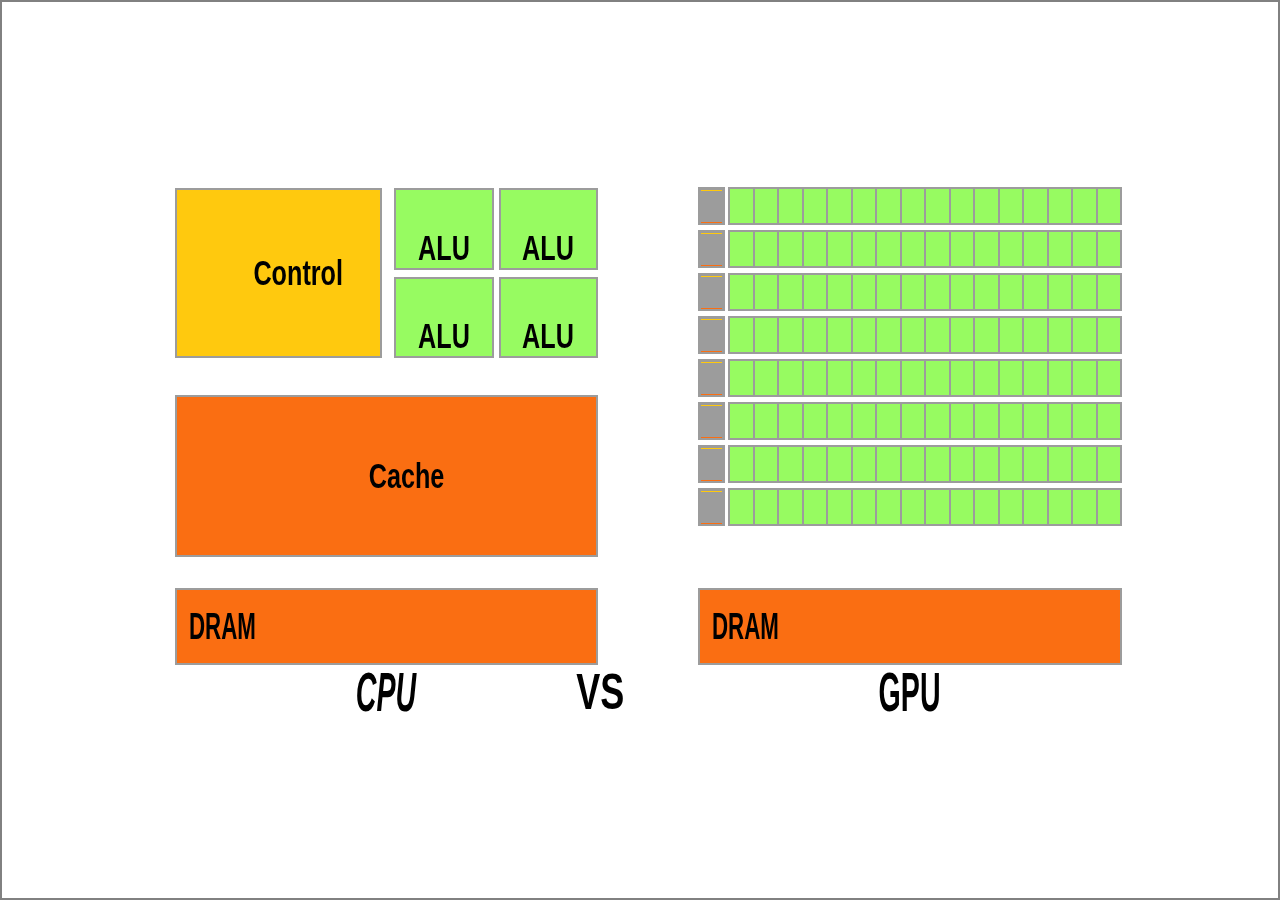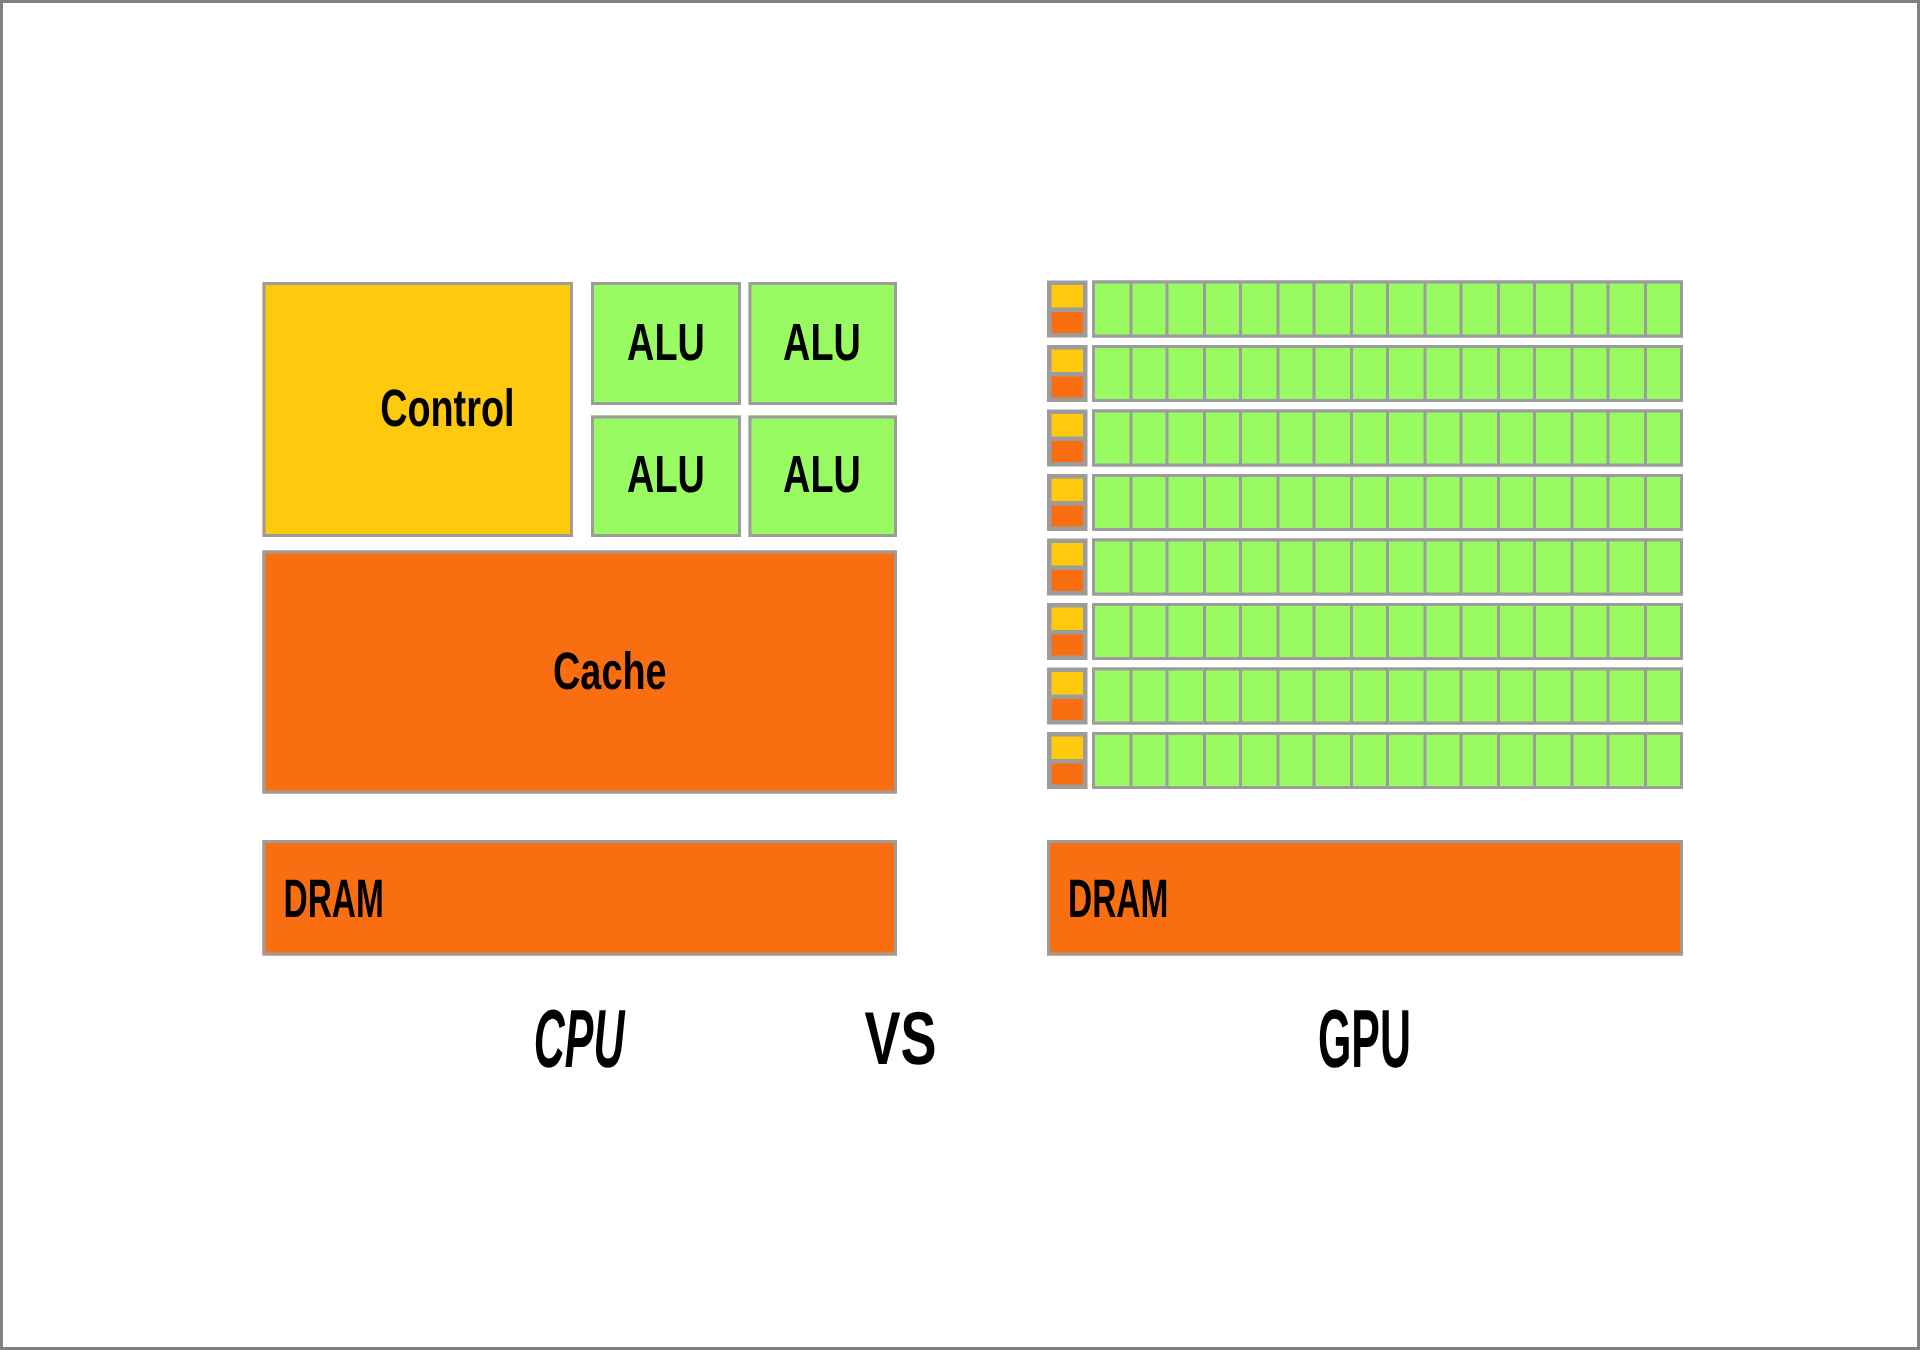--- a/index.html
+++ b/index.html
@@ -23,21 +23,21 @@
   .box {
     position: absolute;
     box-sizing: border-box;
     border: 2px solid var(--c-border, #9c9c9c);
     display: flex;
     align-items: center;
     justify-content: center;
     padding-left: 40px;
   }
   .fill-yellow { background: var(--c-yellow, #FFC90E); }
-  .fill-orange { background: var(--c-orange, #FA6E12); }
+  .fill-orange { background: var(--c-orange, #FA6E12); margin-top: 28px; }
   .fill-green  { background: var(--c-green, #97FB61); }
 
   
   .t-box {
     font-weight: bold;
     font-size: 35px;
     white-space: nowrap;
     transform: scaleX(0.72);
     transform-origin: center center;
   }
@@ -73,21 +73,21 @@
     display: grid;
     grid-template-columns: 1fr 1fr;
     grid-template-rows: 1fr 1fr;
     column-gap: 5px;
     row-gap: 7px;
   }
   .alu-box {
     box-sizing: border-box;
     border: 2px solid var(--c-border, #9c9c9c);
     display: flex;
-    align-items: center;
+    align-items: flex-end;
     justify-content: center;
   }
   .cache-box { left: 173px; top: 365px; width: 423px; height: 162px; }
   .dram-box  { justify-content: flex-start; padding-left: 12px; }
   .cpu-dram  { left: 173px; top: 558px; width: 423px; height: 77px; }
 
   
   .gpu-grid {
     position: absolute;
     left: 696px; top: 185px; width: 424px;

